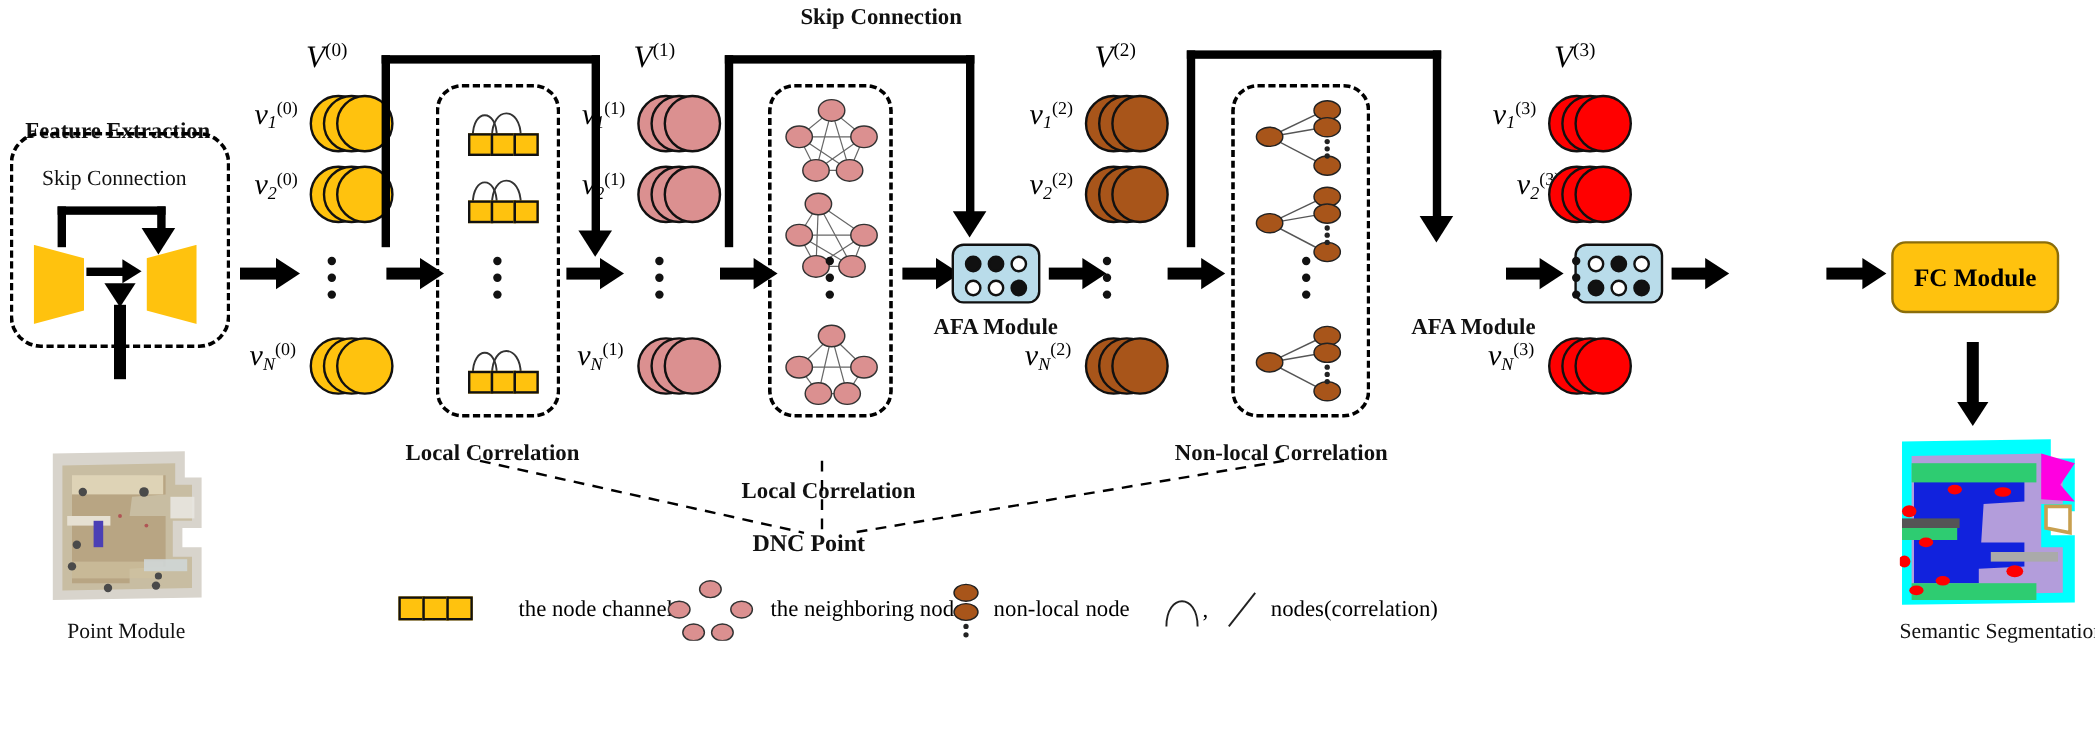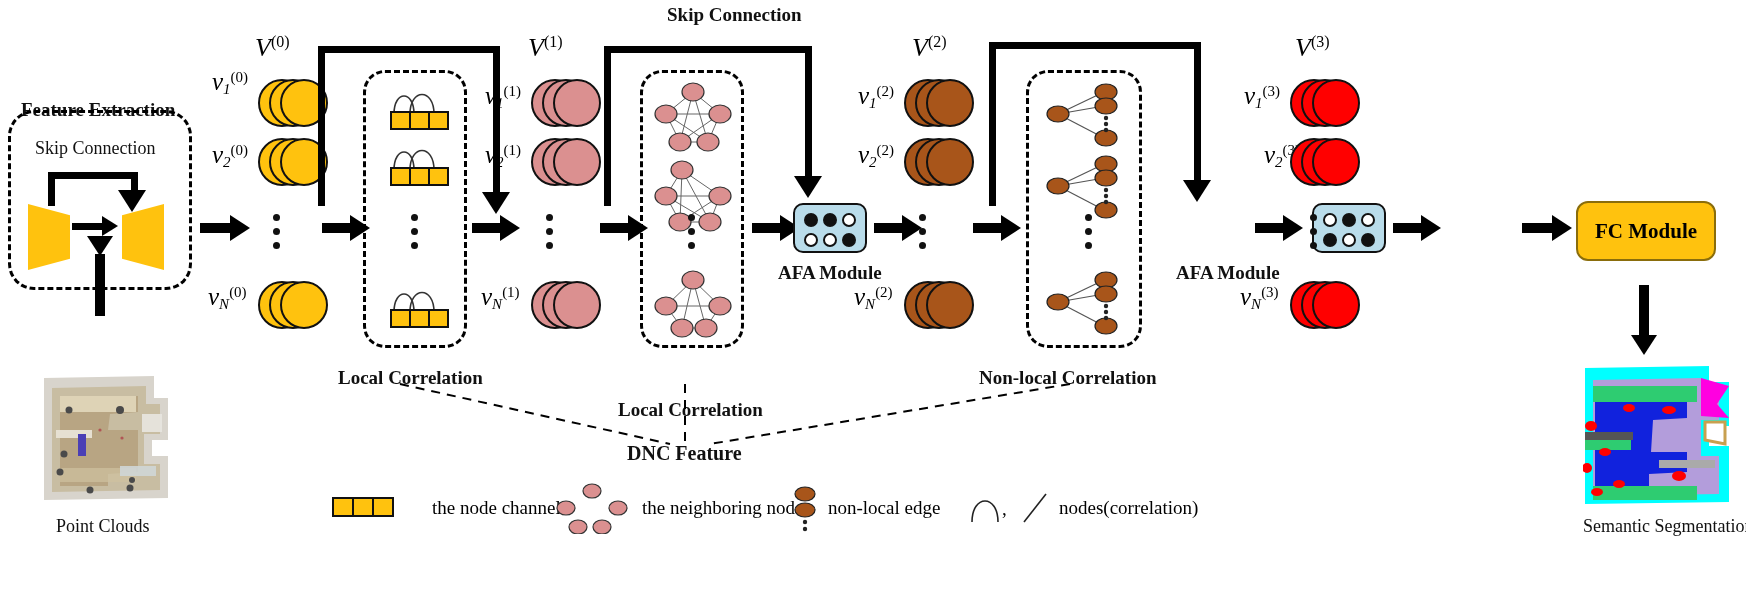--- a/index.html
+++ b/index.html
@@ -121,32 +121,32 @@
     <circle cx="86" cy="42" r="4" fill="#4a4a4a"></circle>
     <circle cx="30" cy="86" r="3.5" fill="#4a4a4a"></circle>
     <circle cx="26" cy="104" r="3.5" fill="#4a4a4a"></circle>
     <circle cx="56" cy="122" r="3.5" fill="#4a4a4a"></circle>
     <circle cx="96" cy="120" r="3.5" fill="#4a4a4a"></circle>
     <circle cx="98" cy="112" r="3" fill="#4a4a4a"></circle>
     <circle cx="66" cy="62" r="1.6" fill="#b05555"></circle>
     <circle cx="88" cy="70" r="1.6" fill="#b05555"></circle>
   </svg>
 </div>
-<div class="abs lbl" style="left:56px;top:516px;font-size:18px;">Point Clouds</div>
+<div class="abs lbl" style="left:56px;top:516px;font-size:18px;">Point Module</div>
 
 <div class="arrowR" style="left:200px;top:228px;">
   <div class="shaft" style="width:34px;"></div>
   <div class="head" style="left:30px;"></div>
 </div>
 
 <div class="abs mathV" style="left:255px;top:33px;">
   <span>V</span><sup>(0)</sup>
 </div>
 
-<div class="abs mathv" style="left:212px;top:68px;">
+<div class="abs mathv" style="left:212px;top:82px;">
   <span>v</span><sub>1</sub><sup>(0)</sup>
 </div>
 <div class="stack" style="left:258px;top:78px;">
   <i style="background:#FFC20E;"></i>
     <i style="background:#FFC20E;"></i>
     <i style="background:#FFC20E;"></i>
 </div>
 
 <div class="abs mathv" style="left:212px;top:141px;">
   <span>v</span><sub>2</sub><sup>(0)</sup>
@@ -610,21 +610,21 @@
     </g>
   </svg>
 </div>
 <div class="abs lbl" style="left:1583px;top:516px;font-size:18px;">Semantic Segmentation</div>
 
 <svg class="abs" style="left:370px;top:382px;width:820px;height:66px;">
   <line x1="30" y1="2" x2="300" y2="62" stroke="#000" stroke-width="2" stroke-dasharray="9 7"></line>
   <line x1="315" y1="2" x2="315" y2="62" stroke="#000" stroke-width="2" stroke-dasharray="9 7"></line>
   <line x1="700" y1="2" x2="340" y2="62" stroke="#000" stroke-width="2" stroke-dasharray="9 7"></line>
 </svg>
-<div class="abs lbl bold" style="left:627px;top:442px;font-size:20px;">DNC Feature</div>
+<div class="abs lbl bold" style="left:627px;top:442px;font-size:20px;">DNC Point</div>
 
 <div class="abs" style="left:332px;top:497px;">
   <div style="display:flex;">
     <u style="display:block;width:22px;height:20px;background:#FFC20E;border:2px solid #111;box-sizing:border-box;"></u>
     <u style="display:block;width:22px;height:20px;background:#FFC20E;border:2px solid #111;box-sizing:border-box;margin-left:-2px;"></u>
     <u style="display:block;width:22px;height:20px;background:#FFC20E;border:2px solid #111;box-sizing:border-box;margin-left:-2px;"></u>
   </div>
 </div>
 <div class="legend" style="left:432px;top:497px;">the node channel</div>
 
@@ -646,21 +646,21 @@
     <g fill="#A8551A" stroke="#222" stroke-width="1.2">
       <ellipse cx="17" cy="10" rx="10" ry="7"></ellipse>
       <ellipse cx="17" cy="26" rx="10" ry="7"></ellipse>
     </g>
     <g fill="#222">
         <circle cx="17" cy="38" r="2.2"></circle>
         <circle cx="17" cy="45" r="2.2"></circle>
       </g>
   </svg>
 </div>
-<div class="legend" style="left:828px;top:497px;">non-local edge</div>
+<div class="legend" style="left:828px;top:497px;">non-local node</div>
 
 <div class="abs" style="left:968px;top:490px;">
   <svg width="86" height="36">
     <path d="M4 32 C4 4, 30 4, 30 32" fill="none" stroke="#222" stroke-width="1.6"></path>
     <line x1="56" y1="32" x2="78" y2="4" stroke="#222" stroke-width="1.6"></line>
   </svg>
 </div>
 <div class="legend" style="left:1002px;top:498px;">,</div>
 <div class="legend" style="left:1059px;top:497px;">nodes(correlation)</div>
 

